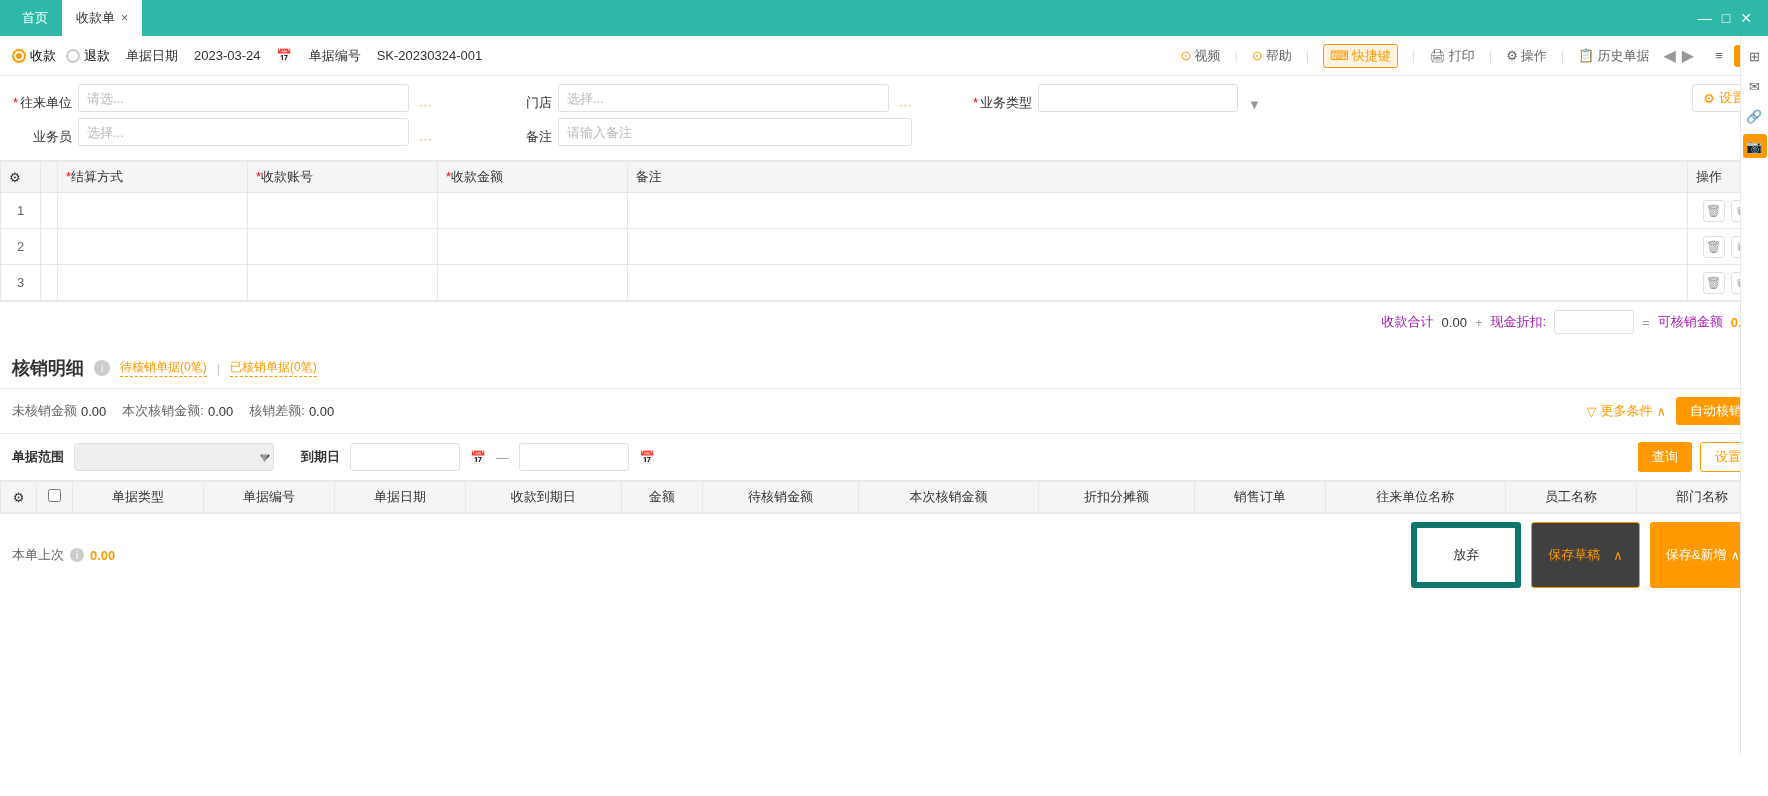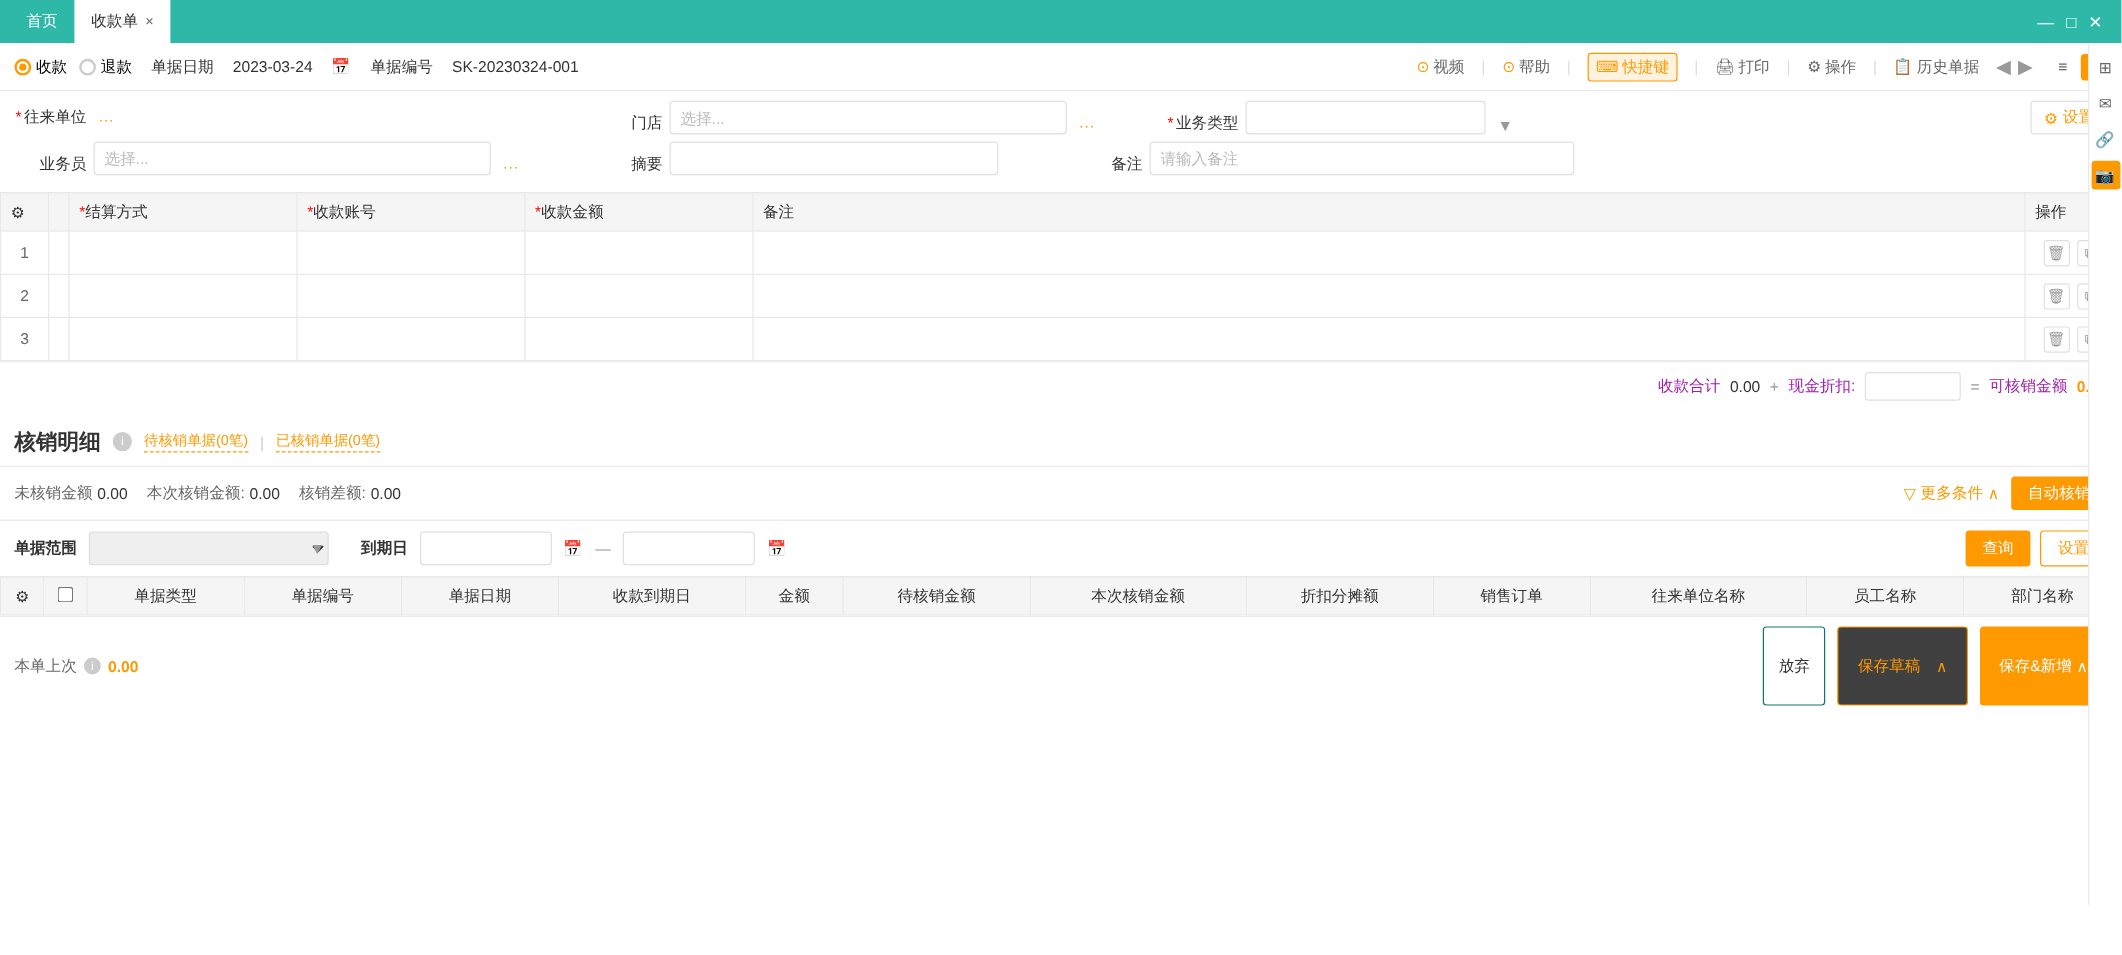--- a/index.html
+++ b/index.html
@@ -171,22 +171,22 @@
     }
 
     
     .footer {
       display: flex; align-items: center; padding: 8px 12px; background: #fff;
       border-top: 1px solid #e8e8e8; gap: 12px;
     }
     .footer-left { display: flex; align-items: center; gap: 6px; color: #666; }
     .footer-right { margin-left: auto; display: flex; gap: 10px; }
     .btn-abandon {
-      background: #fff; border: 1px solid #0f766e; border-radius: 3px;
-      padding: 6px 12px; cursor: pointer; color: #333;
+      background: #fff; border: 6px solid #0f766e; border-radius: 3px;
+      padding: 6px 36px; cursor: pointer; color: #333;
     }
     .btn-draft {
       background: #404040; border: 1px solid #f90; border-radius: 3px;
       padding: 6px 16px; cursor: pointer; color: #f90;
       display: flex; align-items: center; gap: 13px;
     }
     .btn-save {
       background: #f90; border: none; border-radius: 3px;
       padding: 24px 16px; cursor: pointer; color: #fff;
       display: flex; align-items: center; gap: 4px;
@@ -281,20 +281,21 @@
         <div class="layout-icon active">⊞</div>
       </div>
     </div>
   </div>
 
   <div class="form-area">
     <div class="form-row">
 
       <div class="form-field" style="max-width:420px;">
         <span class="lbl req">往来单位</span>
+        <input type="text" placeholder="请选..." style="">
         <span class="field-dots">···</span>
       </div>
 
       <div class="form-field" style="max-width:420px;margin-left:60px;">
         <span class="lbl">门店</span>
         <input type="text" placeholder="选择..." style="">
         <span class="field-dots">···</span>
       </div>
 
       <div class="form-field" style="max-width:360px;margin-left:60px;">
@@ -310,24 +311,20 @@
       </div>
     </div>
     <div class="form-row">
 
       <div class="form-field" style="max-width:420px;">
         <span class="lbl">业务员</span>
         <input type="text" placeholder="选择..." style="">
         <span class="field-dots">···</span>
       </div>
 
-      <div class="form-field" style="max-width:340px;margin-left:60px;">
-        <span class="lbl">摘要</span>
-        <input type="text" style="">
-      </div>
 
       <div class="form-field" style="max-width:420px;margin-left:60px;">
         <span class="lbl">备注</span>
         <input type="text" placeholder="请输入备注" style="">
       </div>
     </div>
   </div>
 
   <div class="table-wrapper">
     <table class="data-table">

